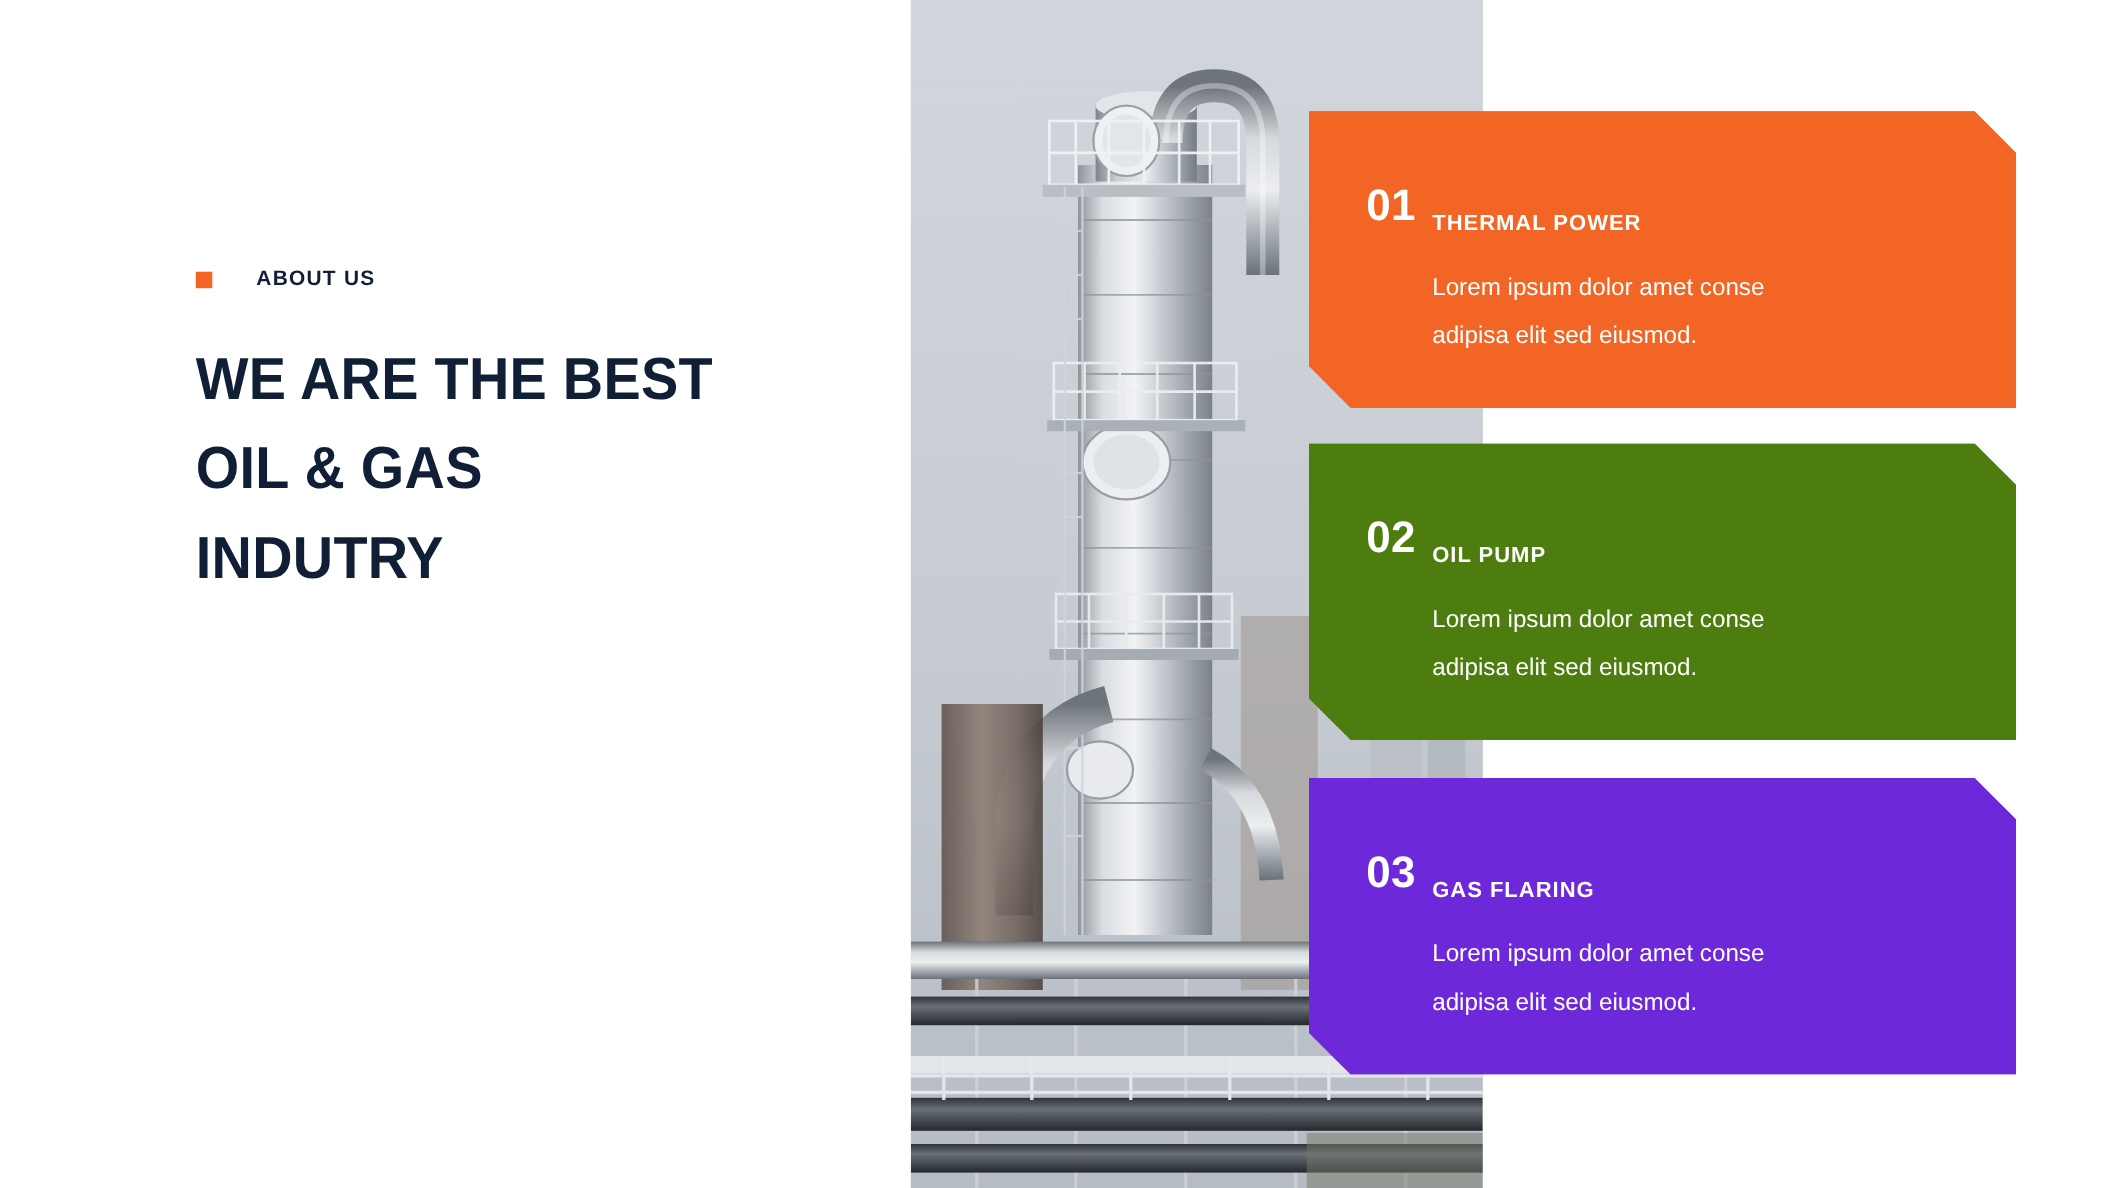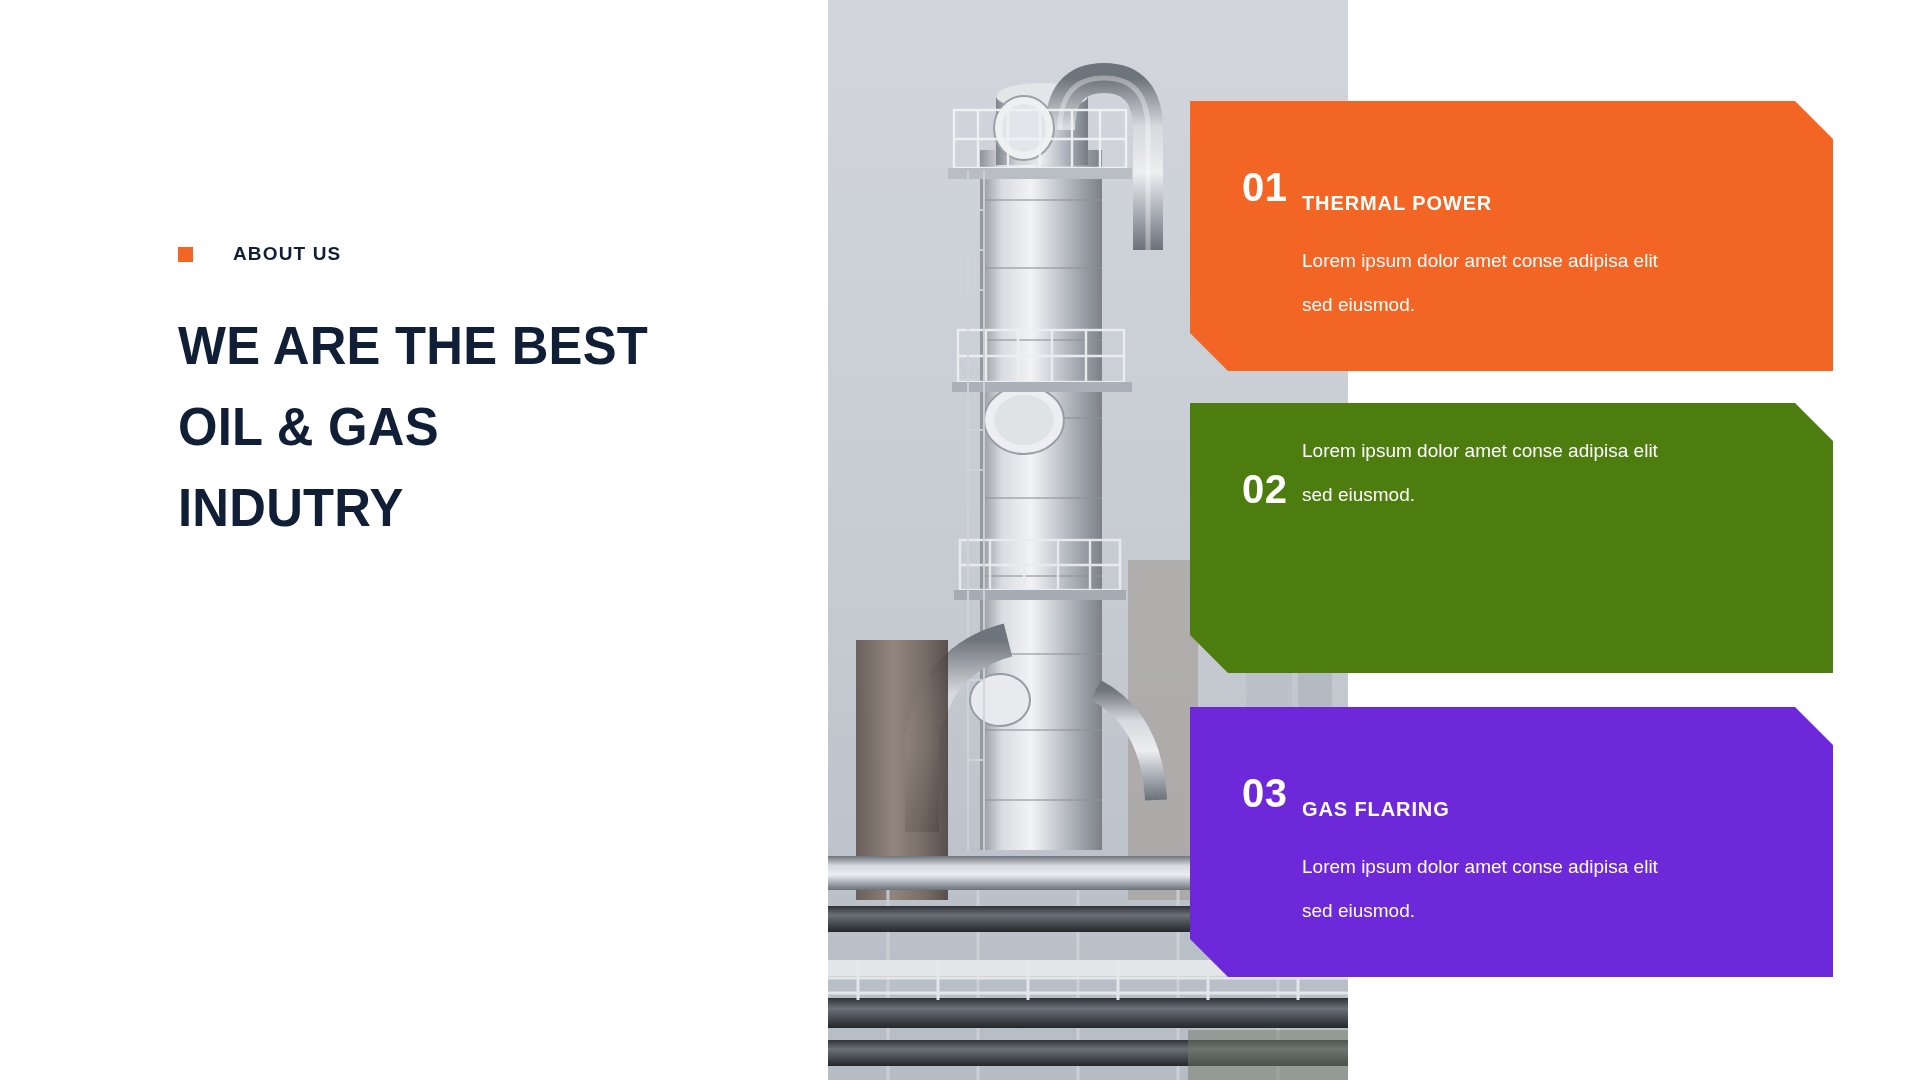--- a/index.html
+++ b/index.html
@@ -112,21 +112,21 @@
     font-size:20px;
     font-weight:bold;
     letter-spacing:0.045em;
     text-transform:uppercase;
     color:#ffffff;
     line-height:1;
     margin-top:24px;
   }
   .card-desc{
     margin-top:26px;
-    font-size:19px;
+    font-size:22px;
     line-height:44px;
     color:#ffffff;
     font-weight:normal;
     max-width:360px;
   }
 </style>
 </head>
 <body>
 
 <div class="left-col">
@@ -301,20 +301,21 @@
     <div class="card-num">01</div>
     <div class="card-body">
       <div class="card-title">THERMAL POWER</div>
       <div class="card-desc">Lorem ipsum dolor amet conse adipisa elit sed eiusmod.</div>
     </div>
   </div>
 
   <div class="card card-2">
     <div class="card-num">02</div>
     <div class="card-body">
+      <div class="card-title">OIL PUMP</div>
       <div class="card-desc">Lorem ipsum dolor amet conse adipisa elit sed eiusmod.</div>
     </div>
   </div>
 
   <div class="card card-3">
     <div class="card-num">03</div>
     <div class="card-body">
       <div class="card-title">GAS FLARING</div>
       <div class="card-desc">Lorem ipsum dolor amet conse adipisa elit sed eiusmod.</div>
     </div>

